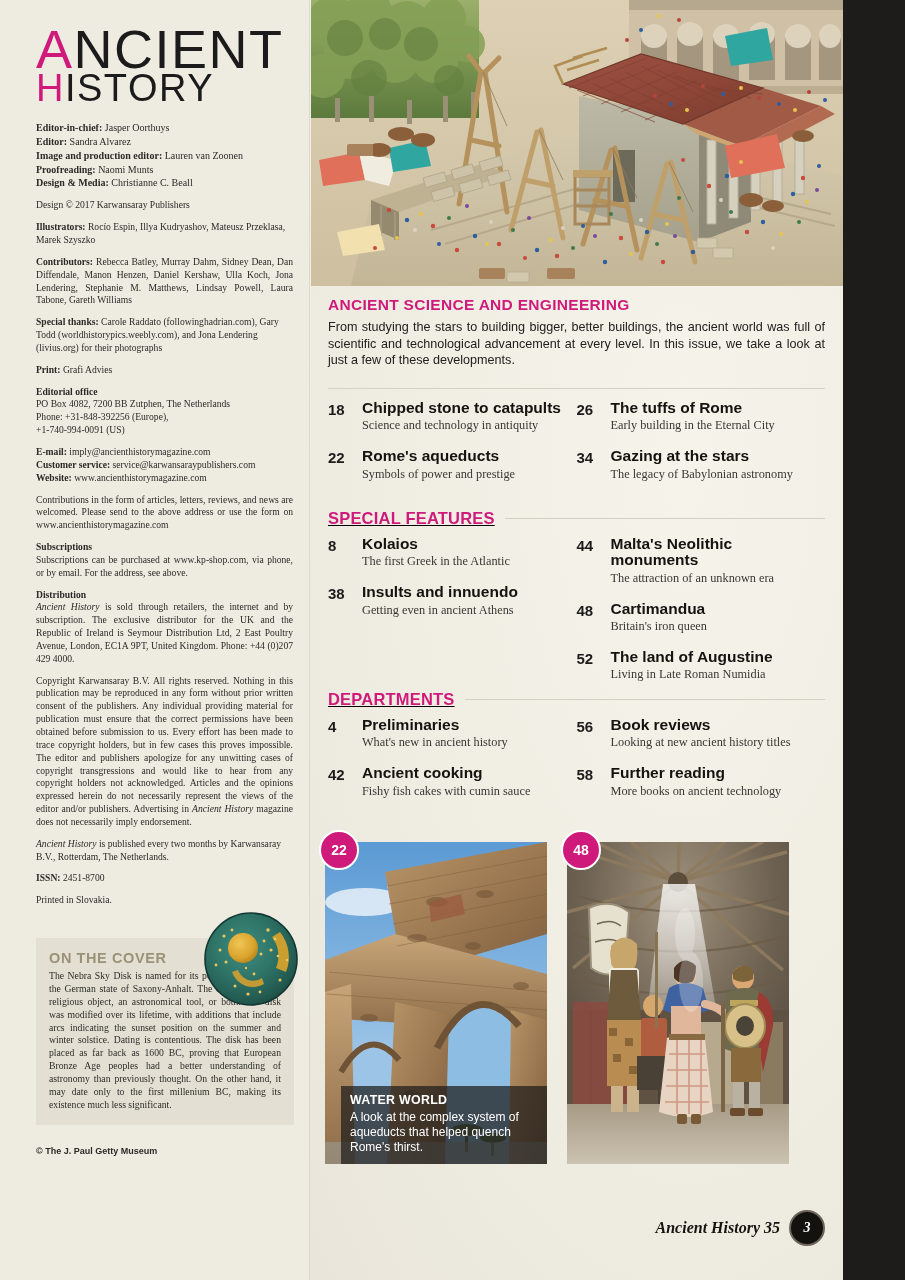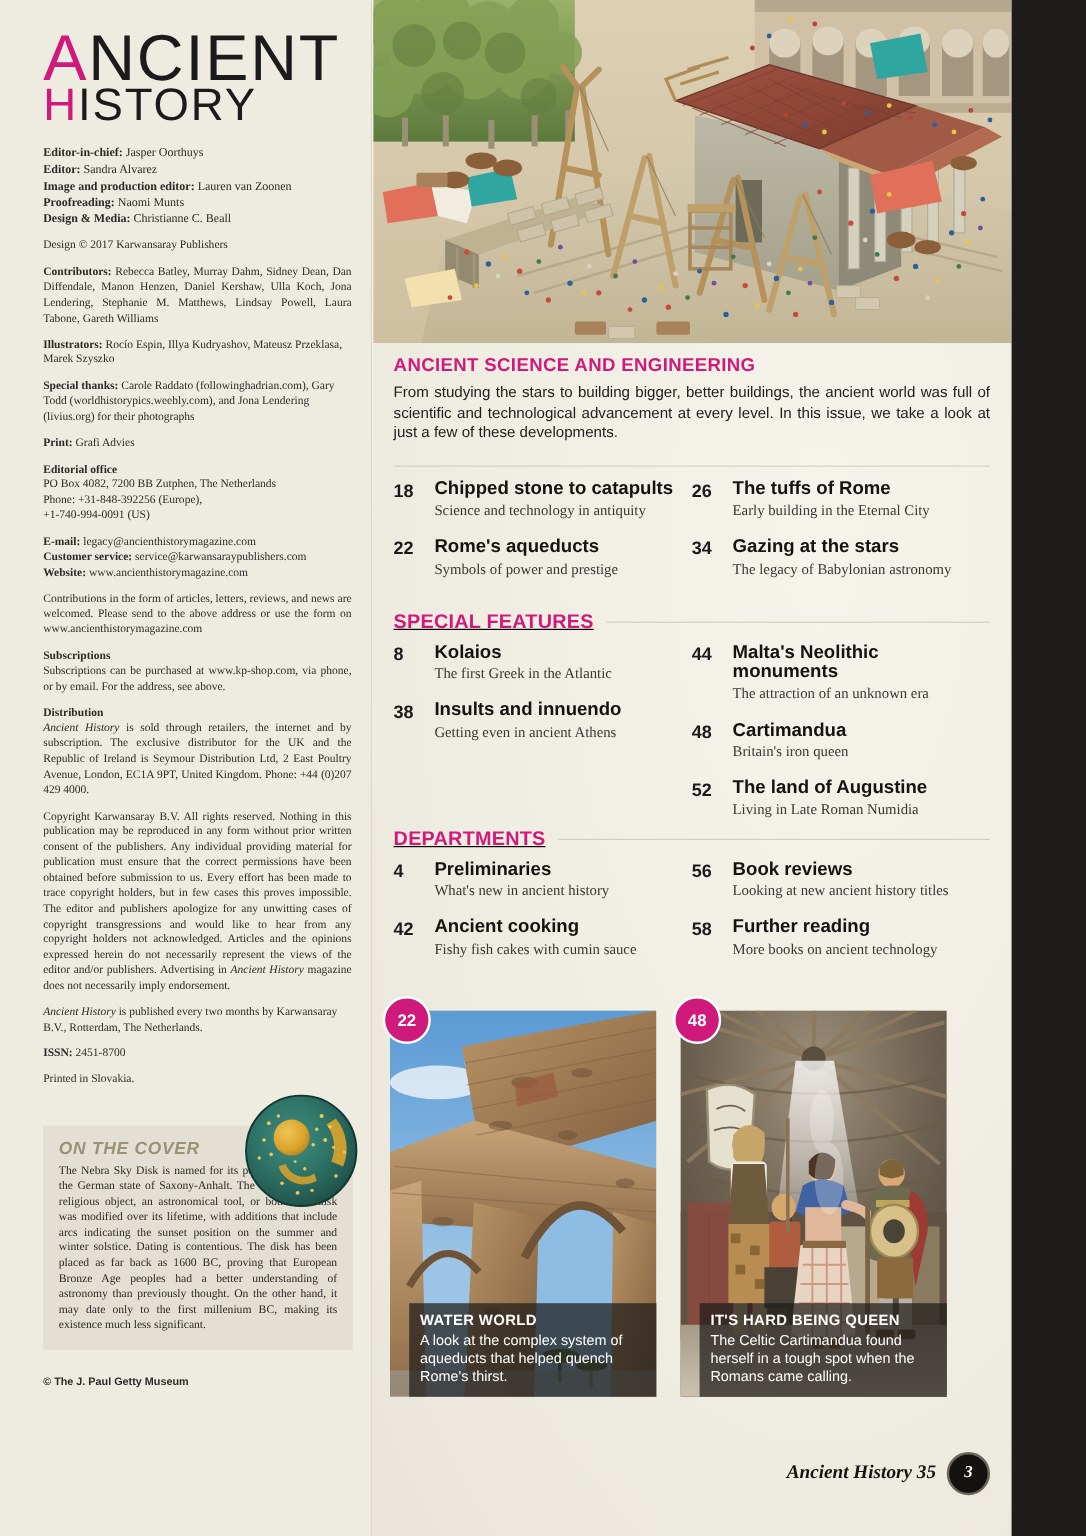--- a/index.html
+++ b/index.html
@@ -68,21 +68,20 @@
     position: absolute;
     left: 36px; top: 938px; width: 258px;
     background: #e3e0d3;
     padding: 12px 13px 13px 13px;
     z-index: 2;
   }
   .cover-box .ttl {
     font-size: 14.5px; font-weight: bold; color: #9a9277;
     letter-spacing: 0.6px; margin-bottom: 4px;
     font-family: "Liberation Sans", sans-serif;
-    font-style: italic;
   }
   .cover-box .body {
     font-size: 9.7px; line-height: 1.33; color: #2c2a27;
     text-align: justify;
     font-family: "Liberation Serif", serif;
   }
   .disk-wrap {
     position: absolute; right: -6px; top: -28px; width: 98px; height: 98px;
     z-index: 3;
   }
@@ -206,37 +205,37 @@
         <span class="row"><b>Editor-in-chief:</b> <span>Jasper Oorthuys</span></span><br>
         <span class="row"><b>Editor:</b> <span>Sandra Alvarez</span></span><br>
         <span class="row"><b>Image and production editor:</b> <span>Lauren van Zoonen</span></span><br>
         <span class="row"><b>Proofreading:</b> <span>Naomi Munts</span></span><br>
         <span class="row"><b>Design &amp; Media:</b> <span>Christianne C. Beall</span></span>
       </p>
 
       <div class="block-gap"></div>
       <p style="text-align:left">Design © 2017 Karwansaray Publishers</p>
 
+      <p style="text-align:left"><b>Illustrators:</b> <span>Rocío Espin, Illya Kudryashov, Mateusz Przeklasa, Marek Szyszko</span></p>
+
       <p><b>Contributors:</b> <span>Rebecca Batley, Murray Dahm, Sidney Dean, Dan Diffendale, Manon Henzen, Daniel Kershaw, Ulla Koch, Jona Lendering, Stephanie M. Matthews, Lindsay Powell, Laura Tabone, Gareth Williams</span></p>
-
-      <p style="text-align:left"><b>Illustrators:</b> <span>Rocío Espin, Illya Kudryashov, Mateusz Przeklasa, Marek Szyszko</span></p>
 
       <p style="text-align:left"><b>Special thanks:</b> <span>Carole Raddato (followinghadrian.com), Gary Todd (worldhistorypics.weebly.com), and Jona Lendering (livius.org) for their photographs</span></p>
 
       <p style="text-align:left"><b>Print:</b> <span>Grafi Advies</span></p>
 
       <p style="text-align:left">
         <b>Editorial office</b><br>
         <span>PO Box 4082, 7200 BB Zutphen, The Netherlands</span><br>
         <span>Phone: +31-848-392256 (Europe),</span><br>
         <span>+1-740-994-0091 (US)</span>
       </p>
 
       <p style="text-align:left">
-        <b>E-mail:</b> <span>legacy@ancienthistorymagazine.com</span><br>
+        <b>E-mail:</b> <span>imply@ancienthistorymagazine.com</span><br>
         <b>Customer service:</b> <span>service@karwansaraypublishers.com</span><br>
         <b>Website:</b> <span>www.ancienthistorymagazine.com</span>
       </p>
 
       <p>Contributions in the form of articles, letters, reviews, and news are welcomed. Please send to the above address or use the form on www.ancienthistorymagazine.com</p>
 
       <p>
         <b>Subscriptions</b><br>
         <span>Subscriptions can be purchased at www.kp-shop.com, via phone, or by email. For the address, see above.</span>
       </p>
@@ -959,24 +958,20 @@
 
             <rect x="88" y="90" width="3" height="96" fill="#8a7350"></rect>
 
             <g fill="#ffffff" opacity="0.25">
               <ellipse cx="118" cy="92" rx="10" ry="26"></ellipse>
                 <ellipse cx="124" cy="140" rx="12" ry="30"></ellipse>
             </g>
           </svg>
         </div>
         <div class="badge">48</div>
-        <div class="cap">
-          <div class="ct">IT'S HARD BEING QUEEN</div>
-          <div class="cd">The Celtic Cartimandua found herself in a tough spot when the Romans came calling.</div>
-        </div>
       </div>
     </div>
 
     <div class="footer">
       <div class="t">Ancient History 35</div>
       <div class="circ">3</div>
     </div>
   </div>
 
   <div class="toc-tab">

